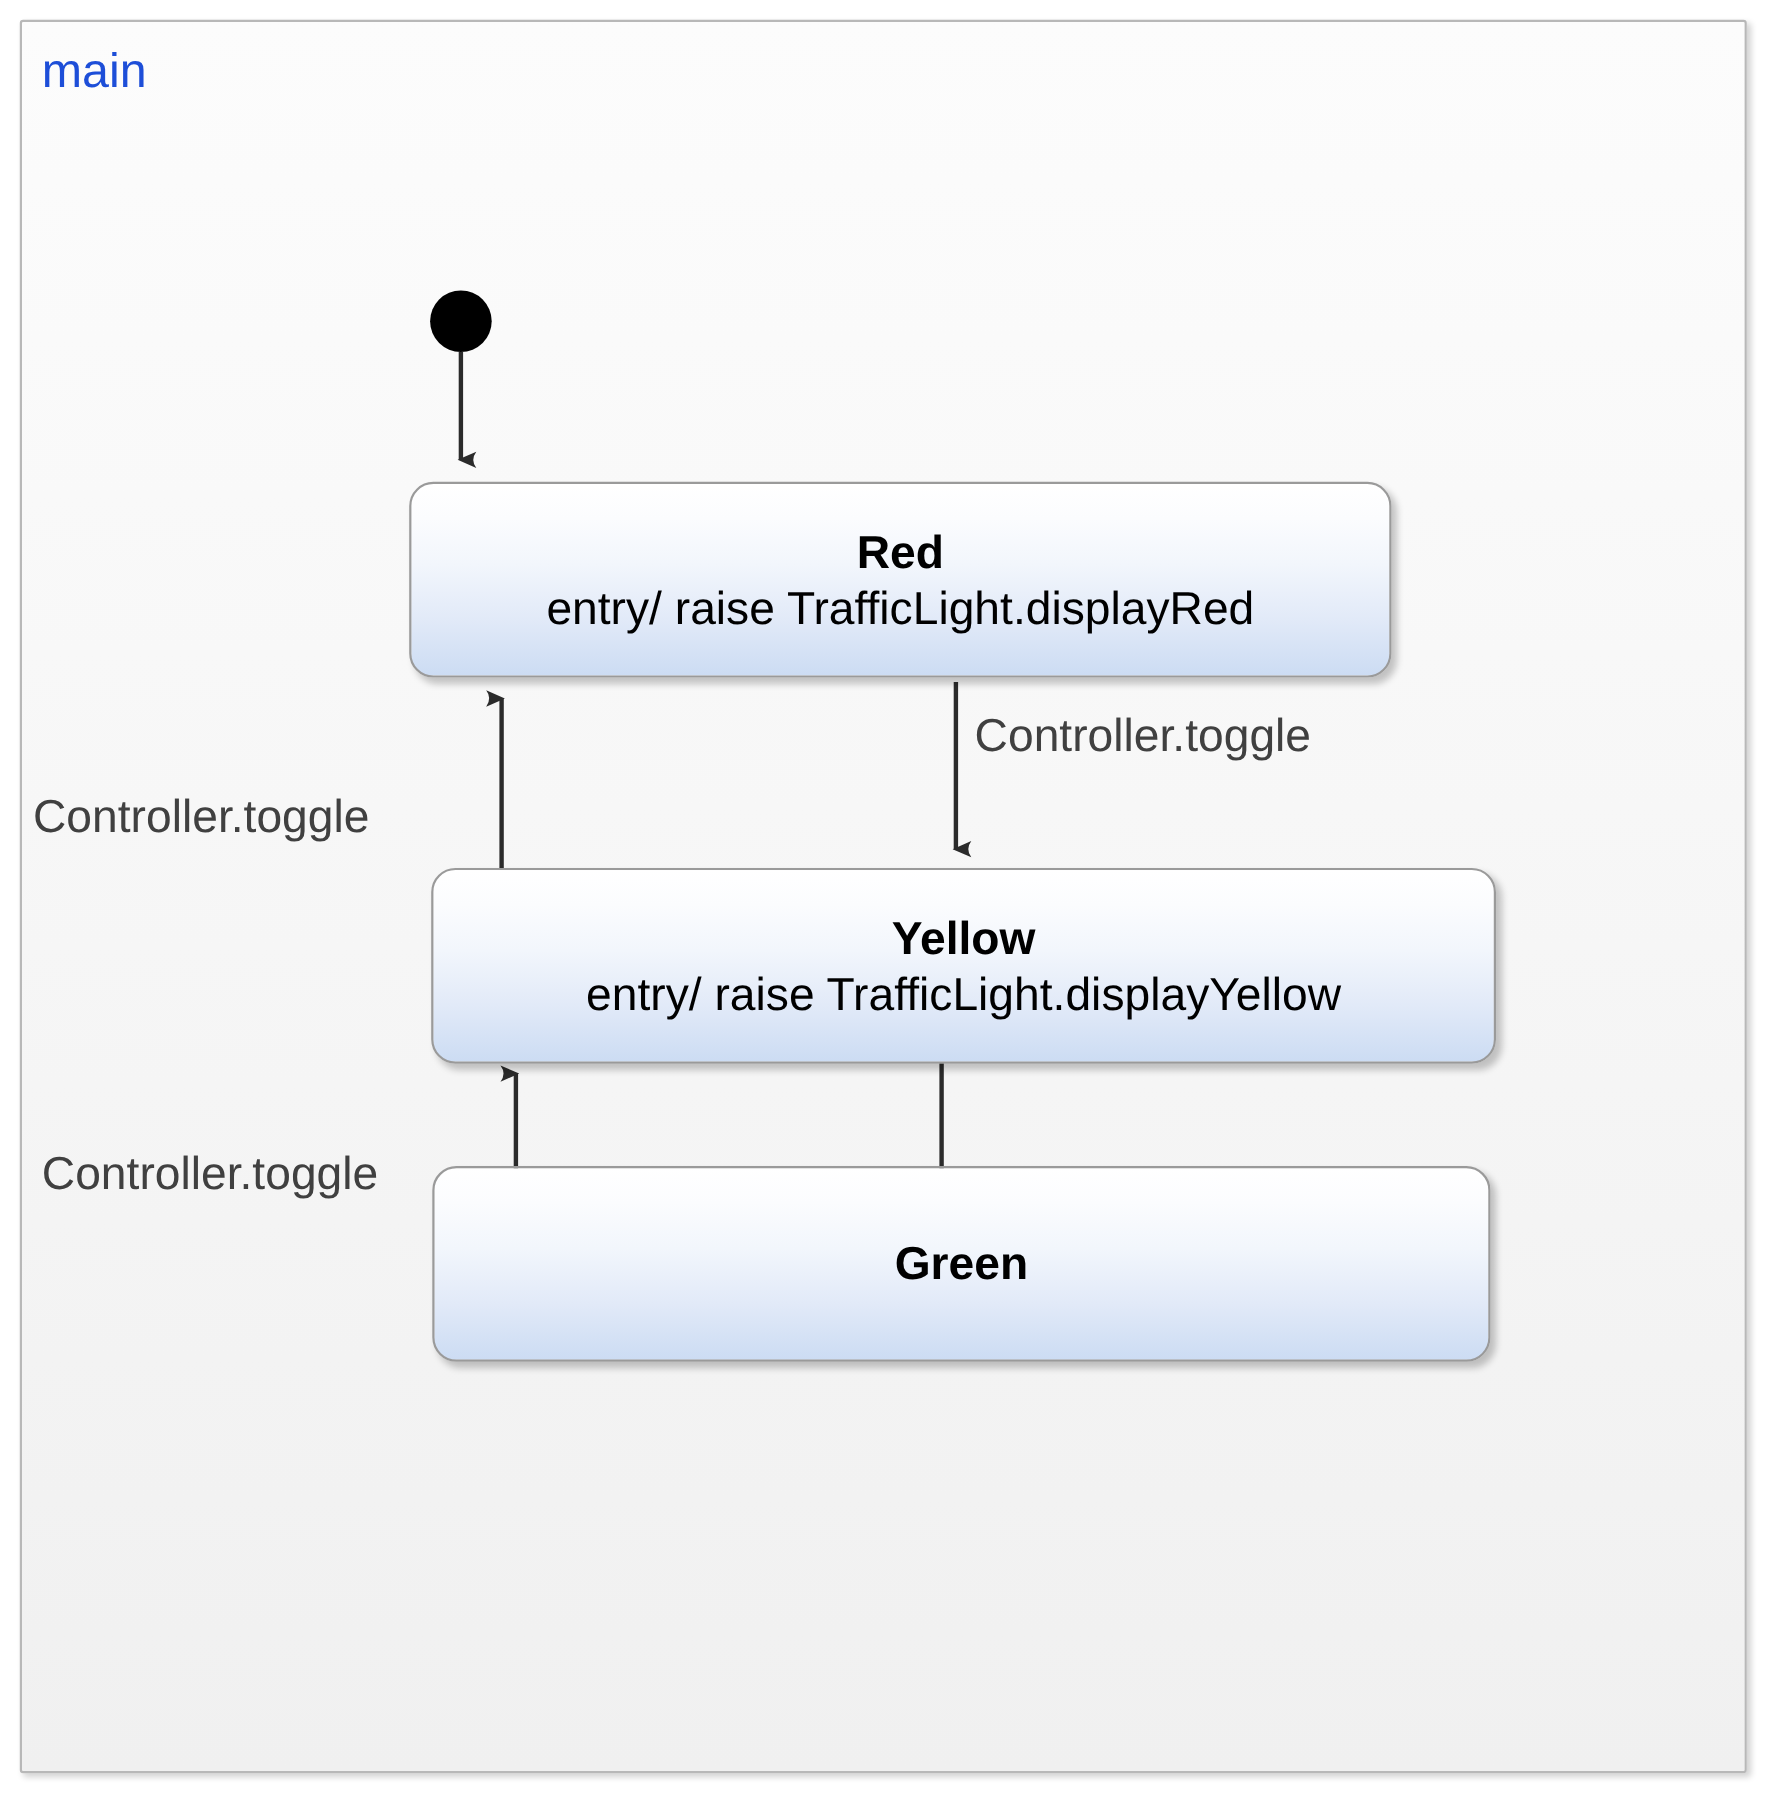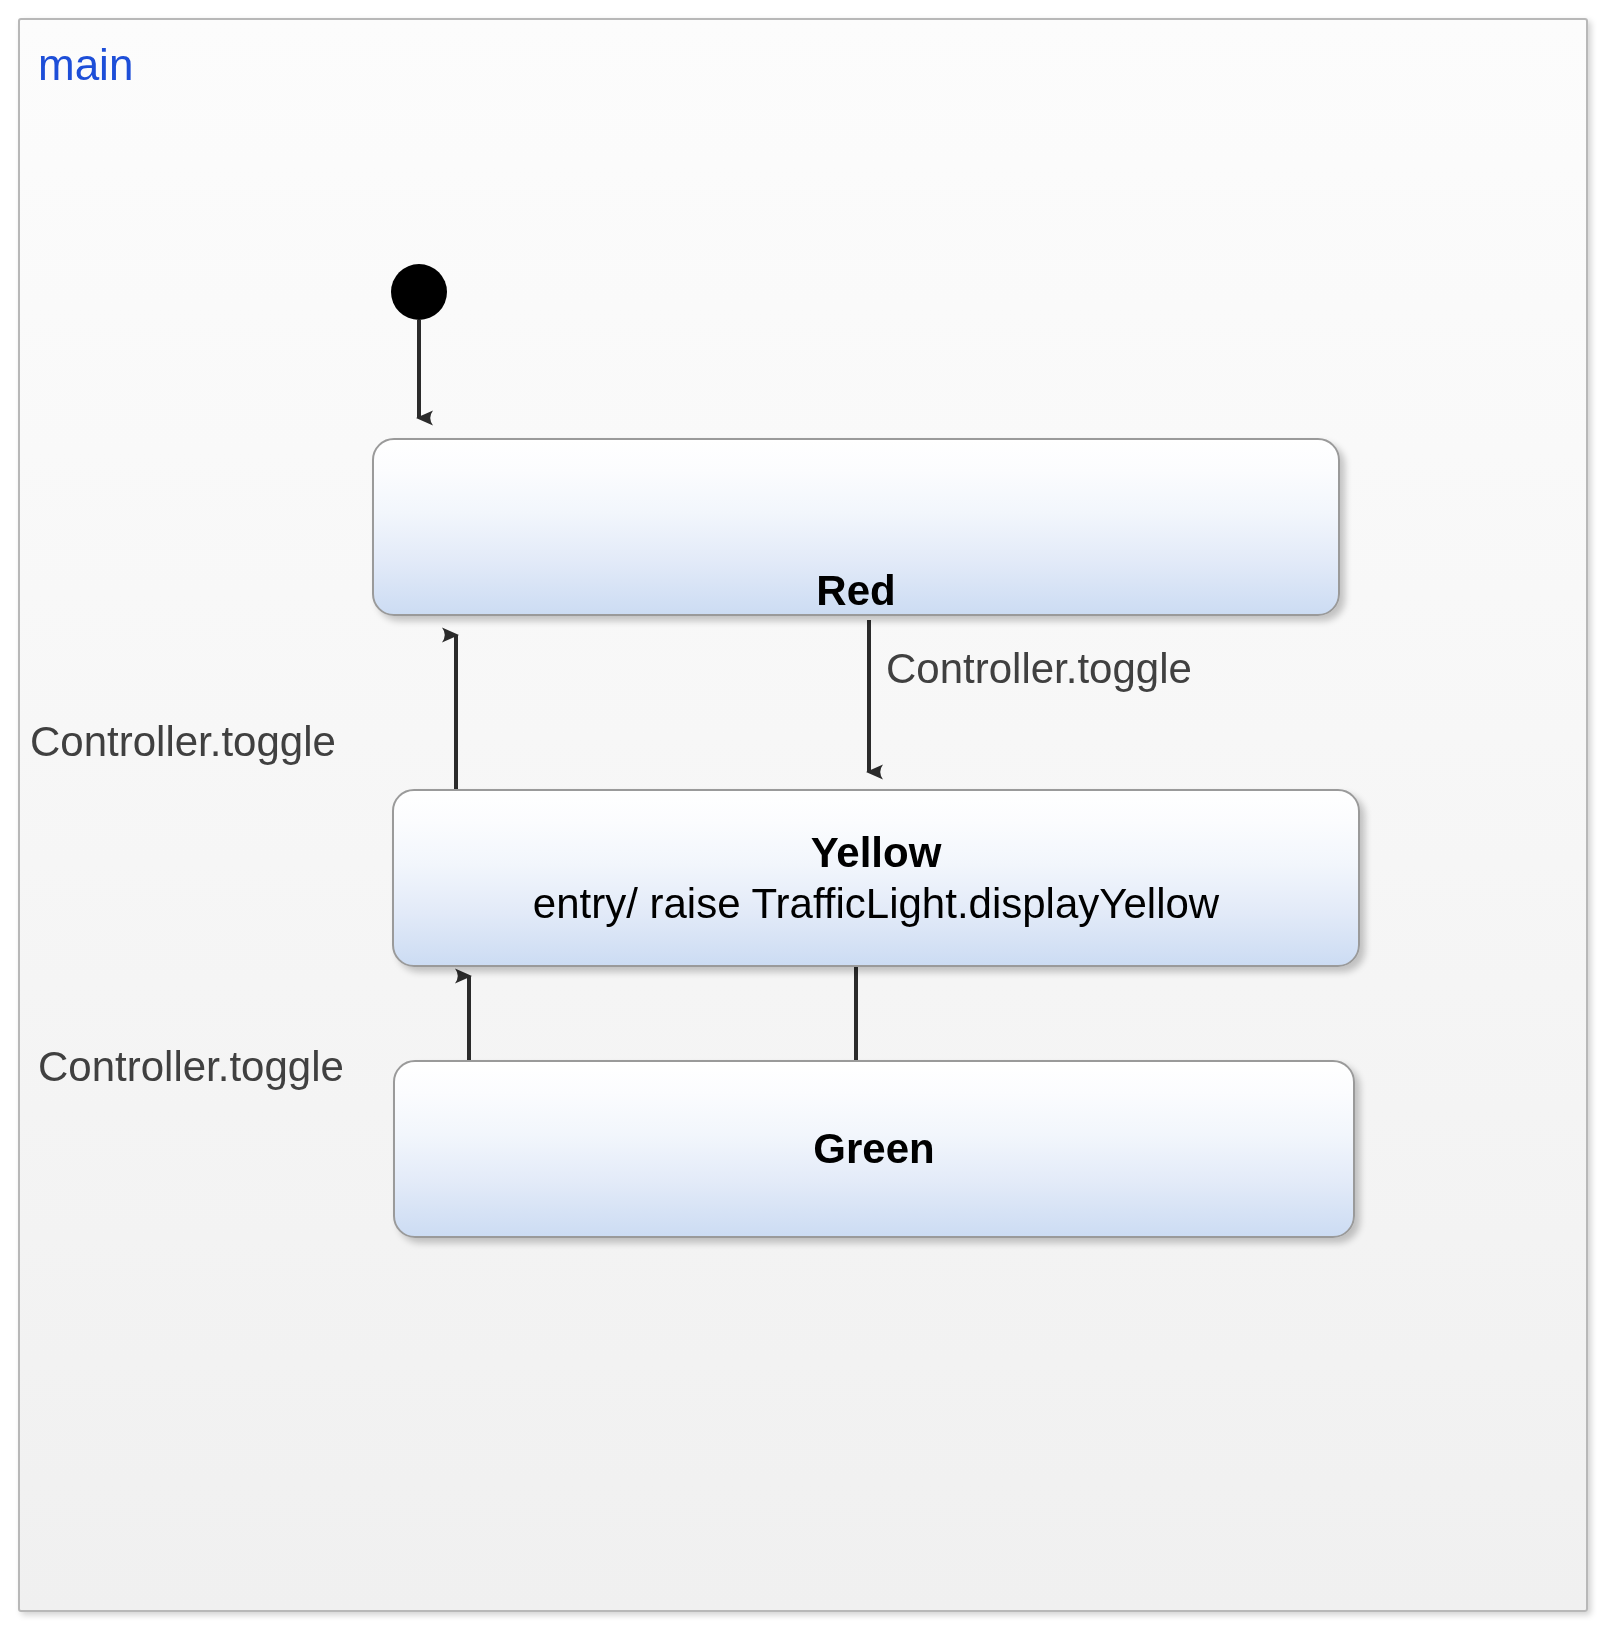--- a/index.html
+++ b/index.html
@@ -133,22 +133,23 @@
       <line x1="856" y1="966" x2="856" y2="1090" stroke="#2b2b2b" stroke-width="4" marker-end="url(#ah)"></line>
     </g>
 
     <g>
       <line x1="469" y1="1110" x2="469" y2="976" stroke="#2b2b2b" stroke-width="4" marker-end="url(#ah)"></line>
     </g>
   </svg>
 
   <div class="initial-node" style="left:391px; top:264px;"></div>
 
-  <div class="state-box" style="left:372px; top:438px; width:968px; height:178px;justify-content:flex-end;">
+  <div class="state-box" style="left:372px; top:438px; width:893px; height:178px;">
     <div class="state-name">Red</div>
+    <div class="state-body">entry/ raise TrafficLight.displayRed</div>
   </div>
 
   <div class="state-box" style="left:392px; top:789px; width:968px; height:178px;">
     <div class="state-name">Yellow</div>
     <div class="state-body">entry/ raise TrafficLight.displayYellow</div>
   </div>
 
   <div class="state-box" style="left:393px; top:1060px; width:962px; height:178px;">
     <div class="state-name">Green</div>
   </div>

